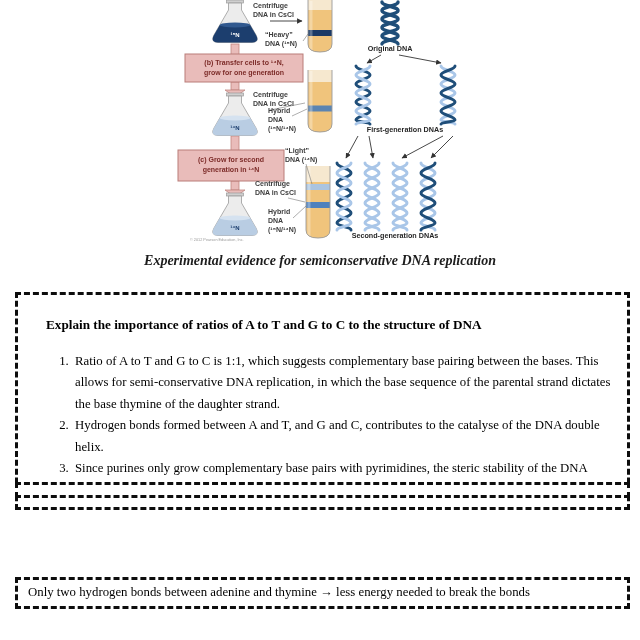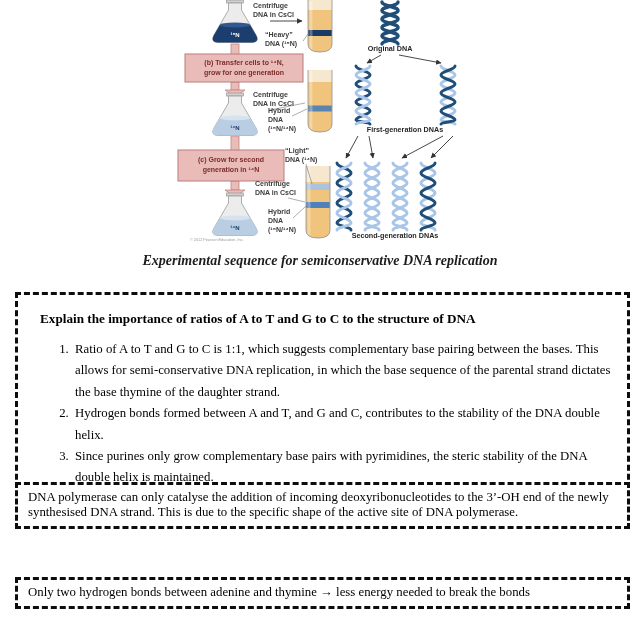--- a/index.html
+++ b/index.html
@@ -31,21 +31,21 @@
     font-style:italic;font-weight:600;font-size:14px;color:#1d1d1d;
   }
   
   .qbox{
     position:absolute;left:15px;width:589px;
     border:3px dashed #0d0d0d;
     padding:4px 10px 6px 10px;
     background:#fff;
   }
   .qbox h2{
-    margin:12px;font-size:13.2px;font-weight:bold;line-height:16px;color:#000;
+    margin:18px;font-size:13.2px;font-weight:bold;line-height:16px;color:#000;
   }
   .qbox ol{
     margin:1px 0 0 0;padding-left:44px;font-size:12.8px;line-height:21.4px;color:#000;
   }
   .qbox ol li{padding-left:3px;}
   .qbox p{
     margin:1px 0 0 0;font-size:12.8px;line-height:15px;color:#000;
   }
 </style>
 </head>
@@ -216,30 +216,29 @@
     </g>
   <g>
       <path d="M 273,163 C 273,167.5 287,168.5 287,173.0 C 287,177.5 273,178.5 273,183.0 C 273,187.5 287,188.5 287,193.0 C 287,197.5 273,198.5 273,203.0 C 273,207.5 287,208.5 287,213.0 C 287,217.5 273,218.5 273,223.0 C 273,226.2 287,226.8 287,230.0" class="strand strand-light" stroke-width="3"></path>
       <path d="M 287,163 C 287,167.5 273,168.5 273,173.0 C 273,177.5 287,178.5 287,183.0 C 287,187.5 273,188.5 273,193.0 C 273,197.5 287,198.5 287,203.0 C 287,207.5 273,208.5 273,213.0 C 273,217.5 287,218.5 287,223.0 C 287,226.2 273,226.8 273,230.0" class="strand strand-dark" stroke-width="3"></path>
     </g>
   <text class="genlabel" x="247" y="238" text-anchor="middle">Second-generation DNAs</text>
 
   <text class="copyright" x="42" y="241">© 2012 Pearson Education, Inc.</text>
 </svg>
 
-<div id="caption">Experimental sequence for semiconservative DNA replication</div>
+<div id="caption">Experimental evidence for semiconservative DNA replication</div>
 
 <section class="qbox" style="top:292px">
   <h2>Explain the importance of ratios of A to T and G to C to the structure of DNA</h2>
   <ol>
     <li>Ratio of A to T and G to C is 1:1, which suggests complementary base pairing between the bases. This allows for semi-conservative DNA replication, in which the base sequence of the parental strand dictates the base thymine of the daughter strand.</li>
-    <li>Hydrogen bonds formed between A and T, and G and C, contributes to the stability of the DNA double helix.</li>
+    <li>Hydrogen bonds formed between A and T, and G and C, contributes to the catalyse of the DNA double helix.</li>
     <li>Since purines only grow complementary base pairs with pyrimidines, the steric stability of the DNA double helix is maintained.</li>
   </ol>
 </section>
 
 <section class="qbox" style="top:482px">
-  <p>DNA polymerase can only catalyse the addition of incoming deoxyribonucleotides to the 3’-OH end of the newly synthesised DNA strand. This is due to the specific shape of the active site of DNA polymerase.</p>
 </section>
 
 <section class="qbox" style="top:577px">
   <p>Only two hydrogen bonds between adenine and thymine → less energy needed to break the bonds</p>
 </section>
 
 </body></html>

